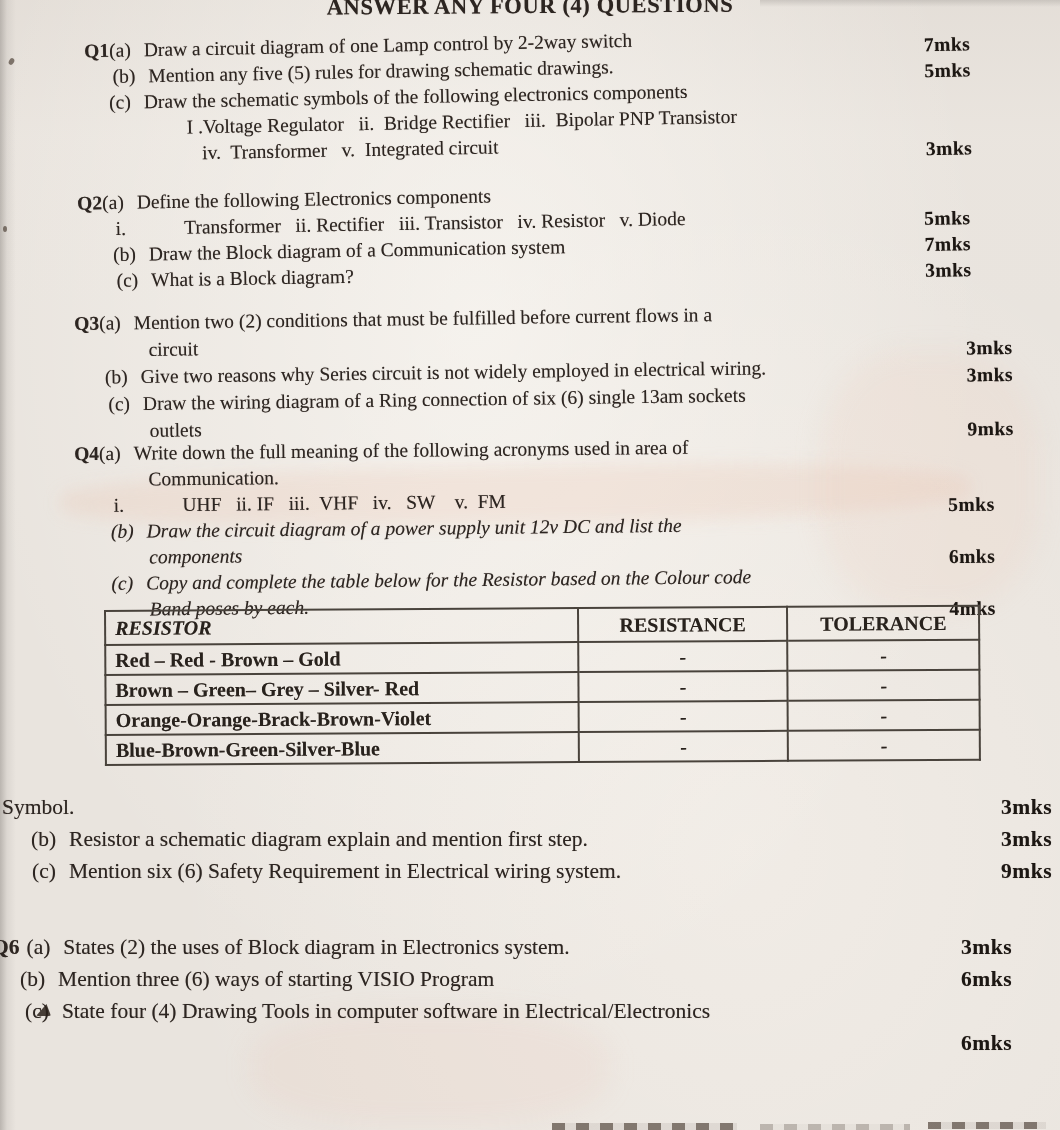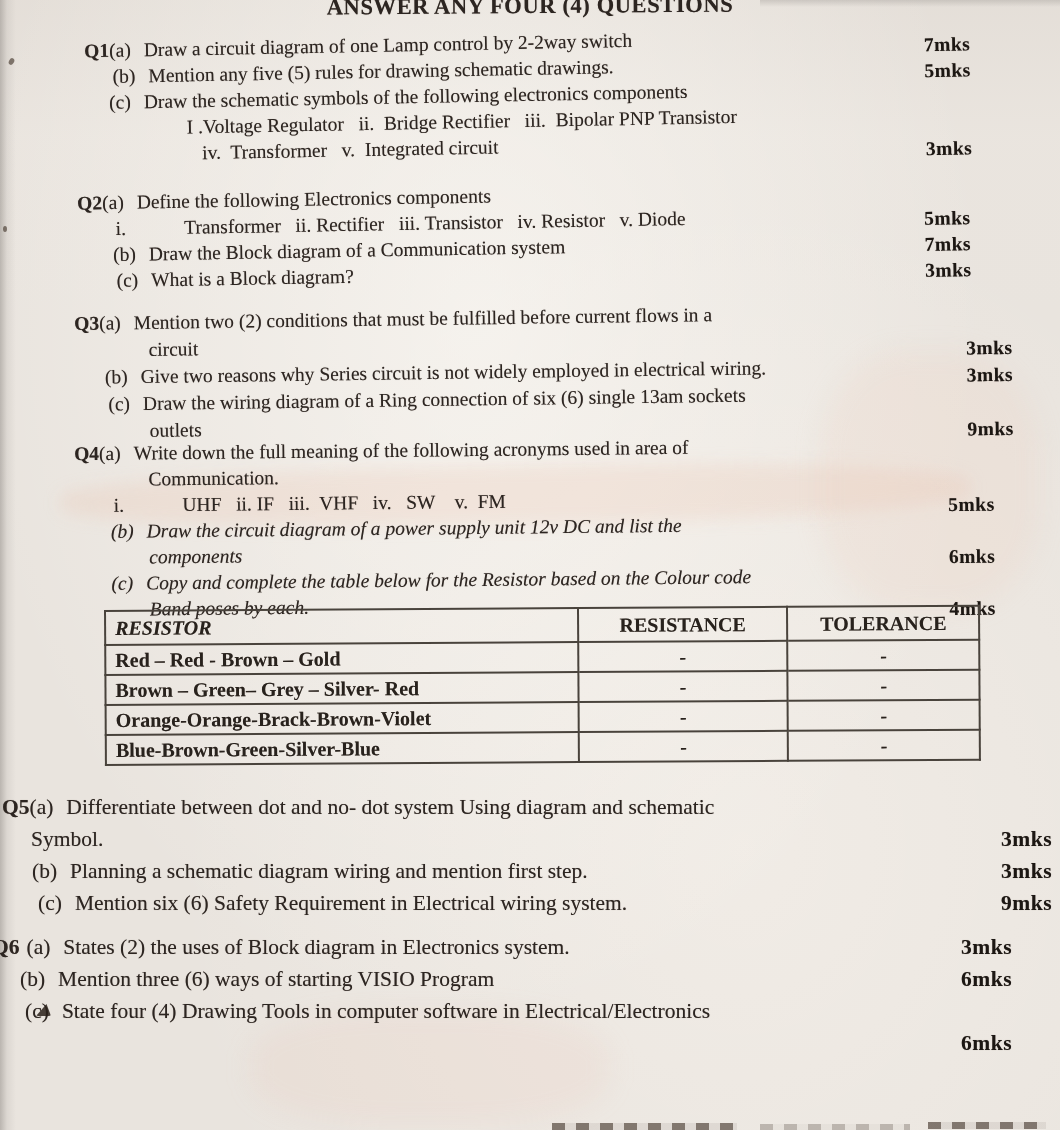--- a/index.html
+++ b/index.html
@@ -248,30 +248,26 @@
     <tr>
       <td>Blue-Brown-Green-Silver-Blue</td>
       <td>-</td>
       <td>-</td>
     </tr>
   </tbody>
 </table>
 
 <div class="sec sec-big sec-q5">
   <div class="row">
-    <span class="lbl"><span class="qlabel">Q5</span><span>(a)</span></span>
-    <span class="txt">Differentiate between dot and no- dot system Using diagram and schematic</span>
-  </div>
-  <div class="row">
     <span class="txt">Symbol.</span>
     <span class="mark">3mks</span>
   </div>
   <div class="row">
     <span class="lbl"><span>(b)</span></span>
-    <span class="txt">Planning a schematic diagram wiring and mention first step.</span>
+    <span class="txt">Resistor a schematic diagram explain and mention first step.</span>
     <span class="mark">3mks</span>
   </div>
   <div class="row">
     <span class="lbl"><span>(c)</span></span>
     <span class="txt">Mention six (6) Safety Requirement in Electrical wiring system.</span>
     <span class="mark">9mks</span>
   </div>
 </div>
 
 <div class="sec sec-big sec-q6">

